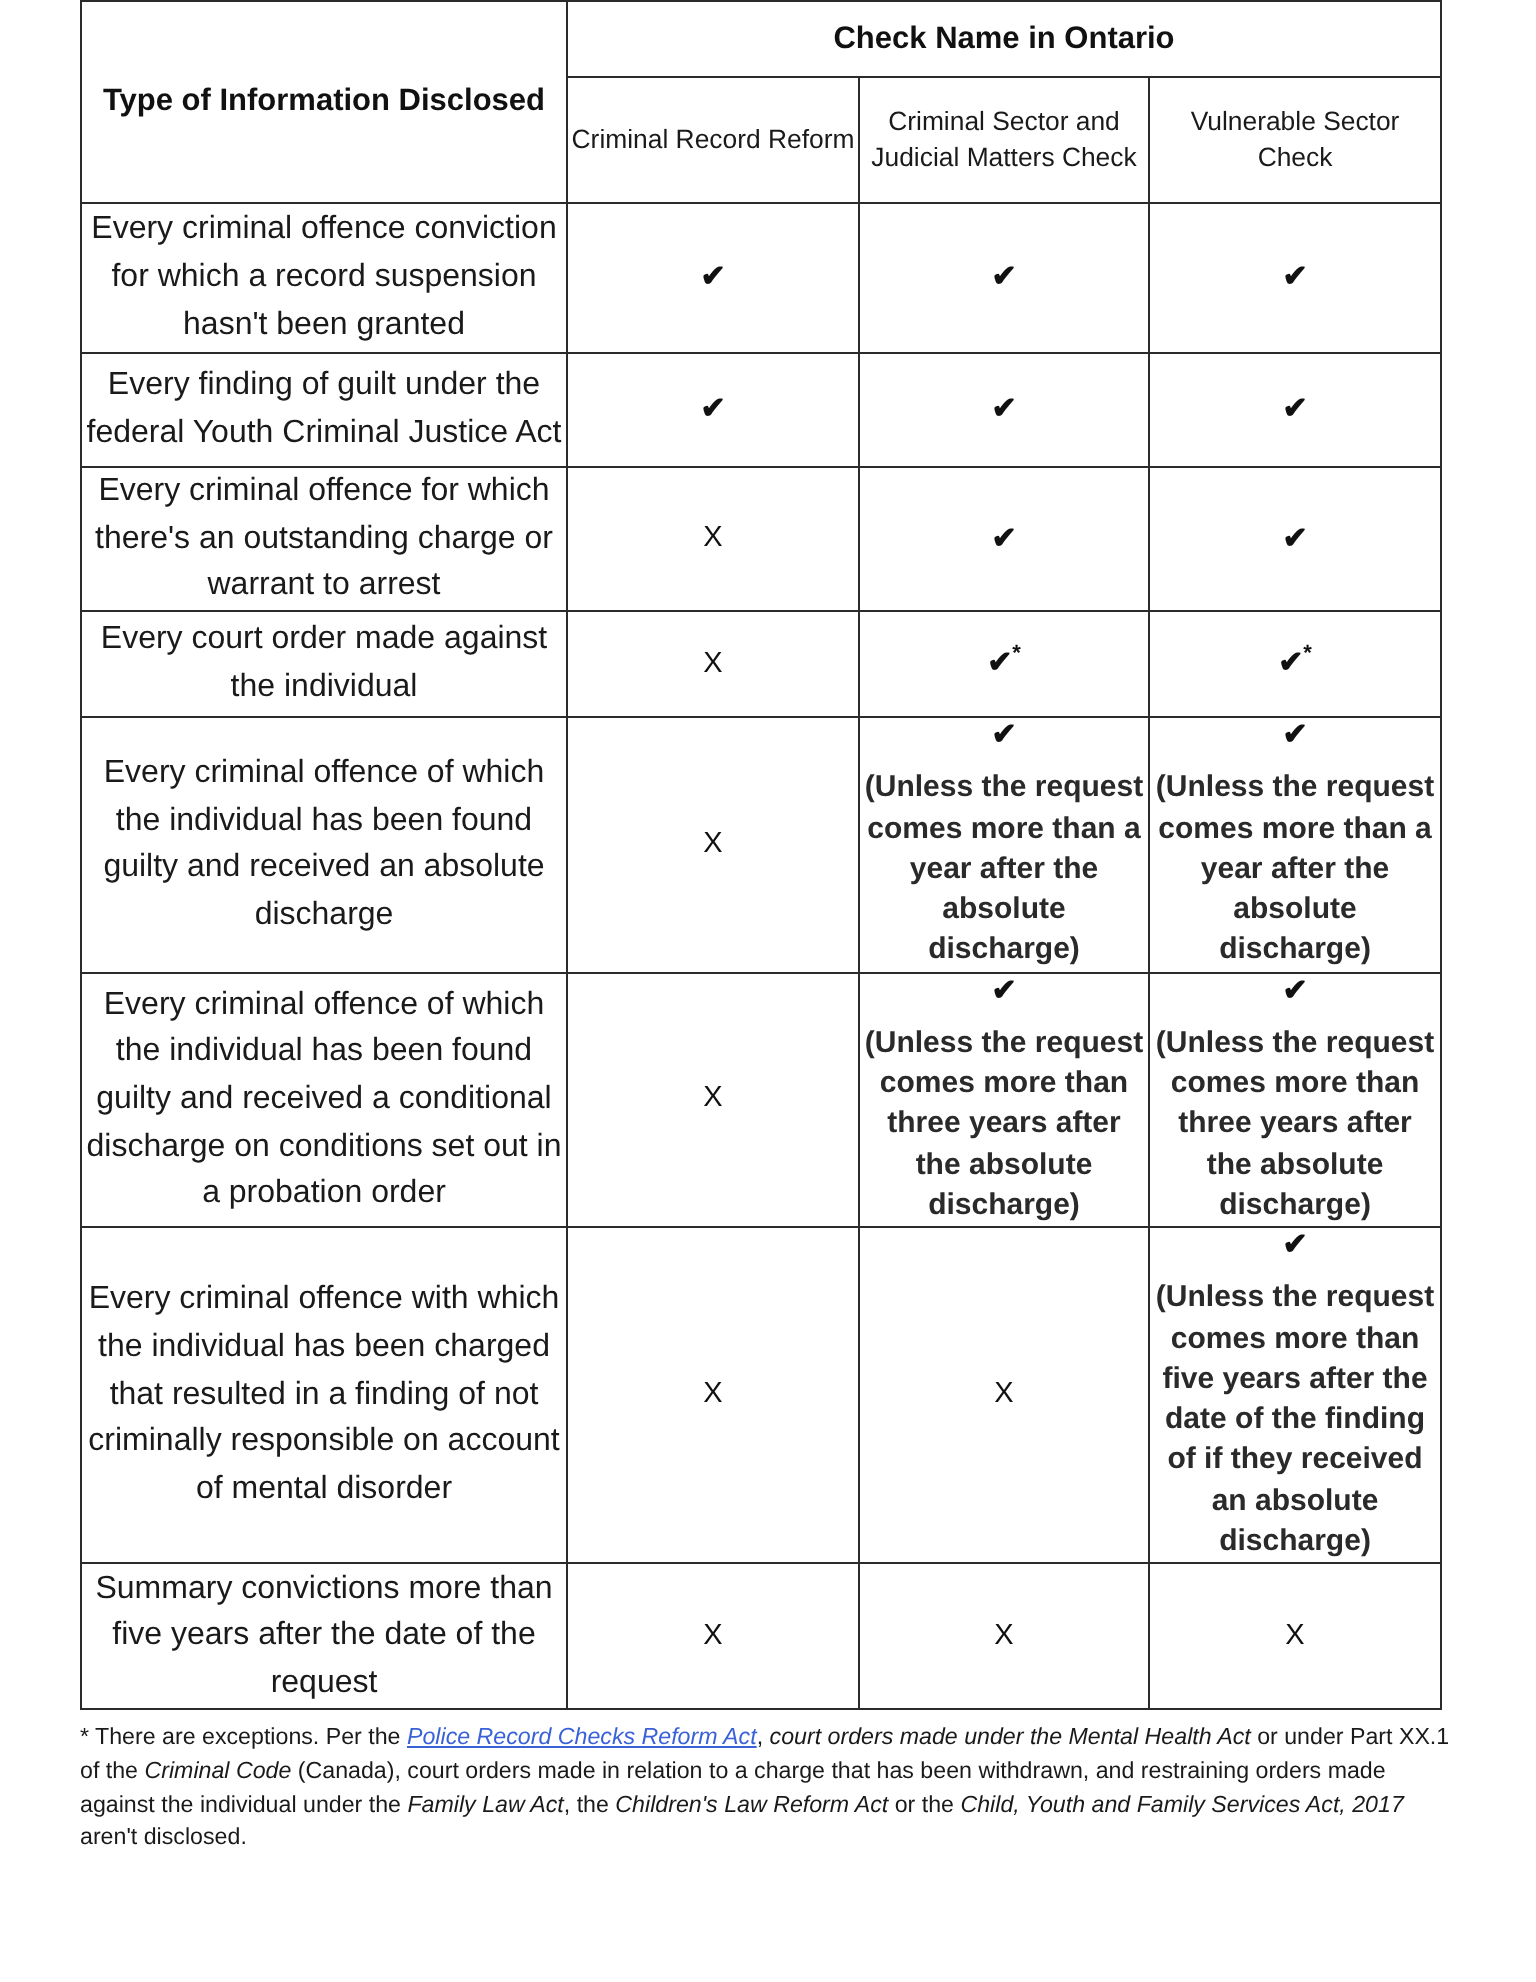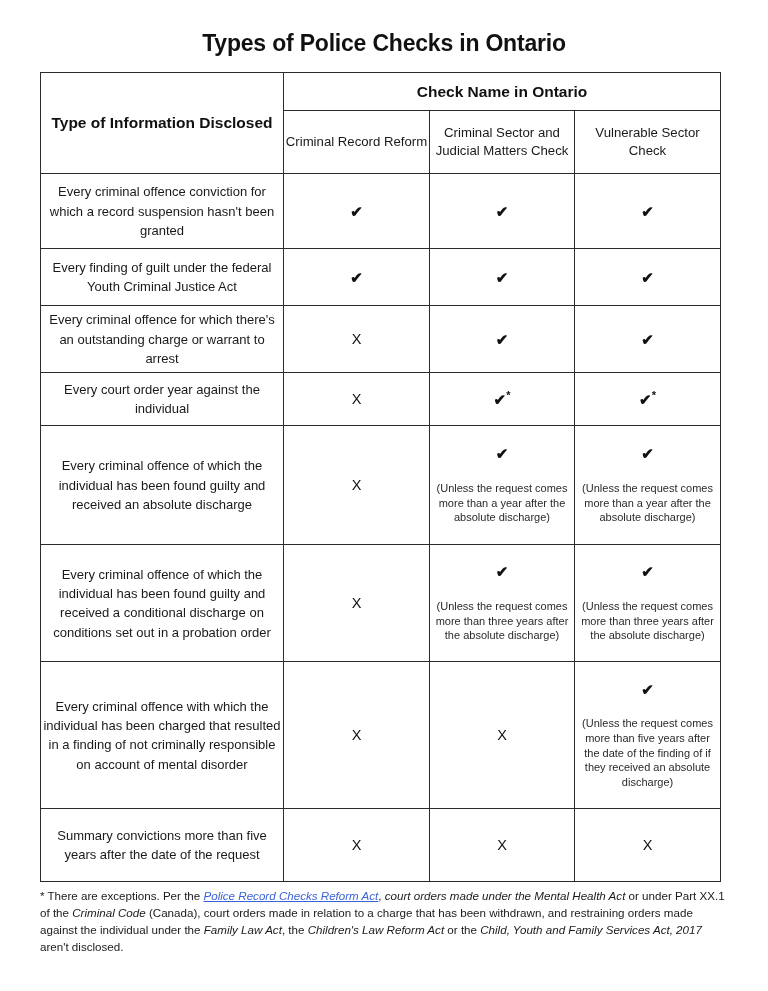--- a/index.html
+++ b/index.html
@@ -80,21 +80,21 @@
     font-size: 13.2px;
     line-height: 1.35;
     padding: 9px 8px 9px 8px;
     color: #1a1a1a;
     height: 62px;
   }
 
   
   td.info-cell {
     text-align: left;
-    font-size: 13px;
+    font-size: 16px;
     line-height: 1.48;
     padding: 9px 10px 9px 12px;
     color: #1a1a1a;
   }
   td.mark-cell {
     text-align: center;
     padding: 7px 7px;
     color: #111;
   }
   .mark {
@@ -110,25 +110,25 @@
     font-family: "Liberation Sans", sans-serif;
   }
   .mark sup.star {
     font-size: 11px;
     font-weight: bold;
     vertical-align: super;
     line-height: 0;
   }
   .note {
     display: block;
-    font-size: 11px;
+    font-size: 15px;
     line-height: 1.35;
-    font-weight: normal;
+    font-weight: bold;
     color: #2a2a2a;
-    margin-top: 18px;
+    margin-top: 8px;
     padding: 0 2px;
   }
 
   
   tr.r-h1 td { height: 74px; }
   tr.r-h2 td { height: 56px; }
   tr.r-h3 td { height: 66px; }
   tr.r-h4 td { height: 52px; }
   tr.r-h5 td { height: 118px; }
   tr.r-h6 td { height: 116px; }
@@ -148,21 +148,20 @@
     color: #3a62d8;
     font-style: italic;
     text-decoration: underline;
   }
 </style>
 </head>
 <body>
 
 <div class="page">
 
-  <h1 class="page-title">Types of Police Checks in Ontario</h1>
 
   <div class="table-wrap">
     <table class="checks">
       <colgroup>
         <col class="c-info">
           <col class="c-crc">
           <col class="c-crjmc">
           <col class="c-vsc">
       </colgroup>
       <thead>
@@ -211,21 +210,21 @@
           </td>
           <td class="mark-cell">
             <span class="mark">✔</span>
           </td>
           <td class="mark-cell">
             <span class="mark">✔</span>
           </td>
         </tr>
 
         <tr class="r-h4">
-          <td class="info-cell">Every court order year against the individual</td>
+          <td class="info-cell">Every court order made against the individual</td>
           <td class="mark-cell">
             <span class="mark x">X</span>
           </td>
           <td class="mark-cell">
             <span class="mark"><span>✔</span><sup class="star">*</sup></span>
           </td>
           <td class="mark-cell">
             <span class="mark"><span>✔</span><sup class="star">*</sup></span>
           </td>
         </tr>

